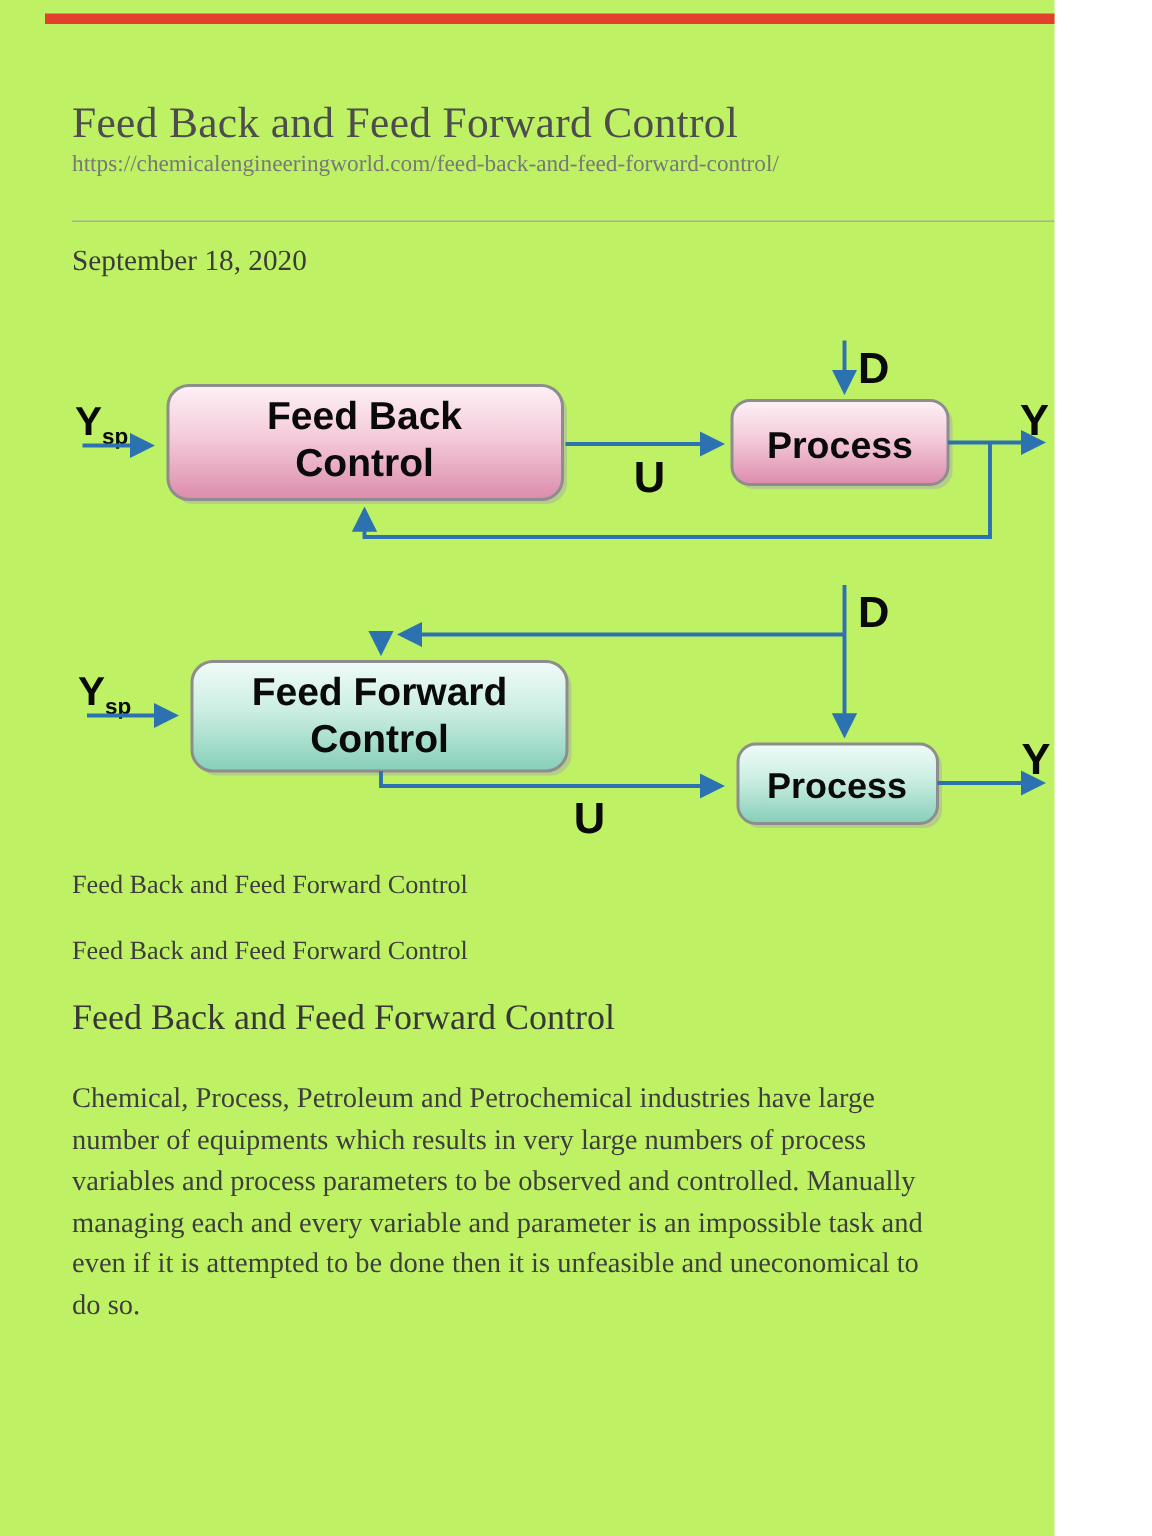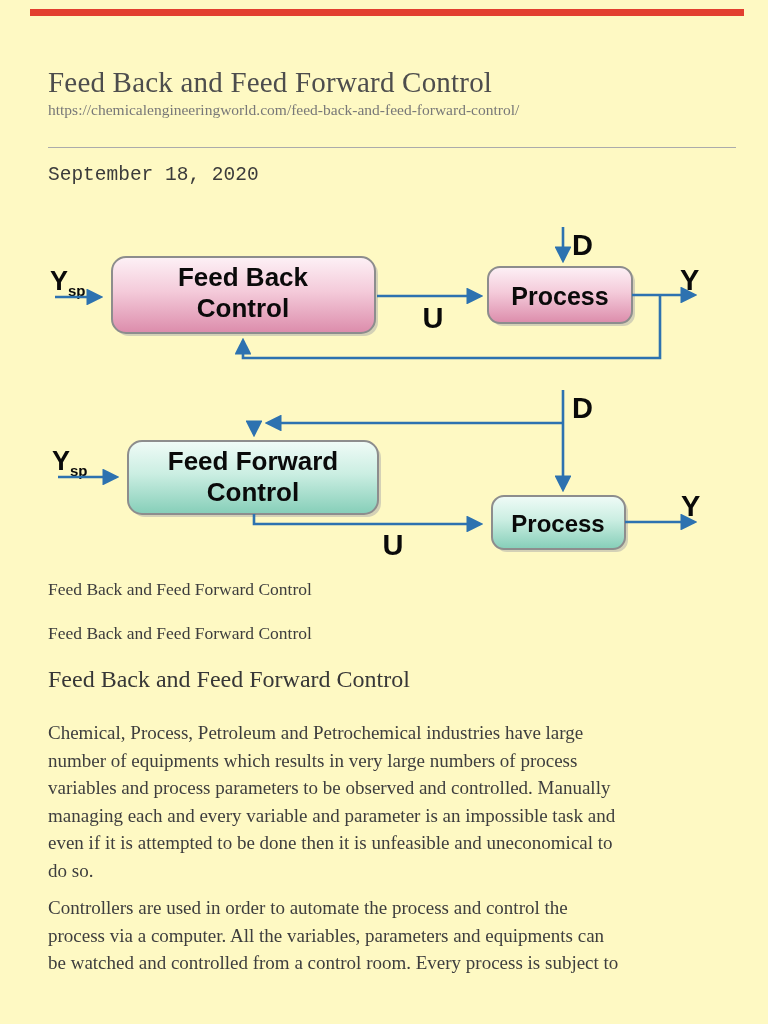--- a/index.html
+++ b/index.html
@@ -1,23 +1,23 @@
 <!DOCTYPE html>
 <html><head>
 <meta charset="utf-8">
 <style>
   html,body{margin:0;padding:0;background:#ffffff;}
-  #page{position:relative;width:768px;height:1024px;background:#fef9c3;overflow:hidden;
+  #page{position:relative;width:703px;height:1024px;background:#bef264;overflow:hidden;
         font-family:"Liberation Serif", serif;}
   .abs{position:absolute;}
   #accent-bar{left:30px;top:9px;width:714px;height:7px;background:#e23f2f;}
   #page-title{left:48px;top:66px;font-size:29px;color:#4d4d4d;letter-spacing:.2px;white-space:nowrap;}
   #page-url{left:48px;top:101px;font-size:15.5px;color:#787878;white-space:nowrap;}
   #divider{left:48px;top:147px;width:688px;height:1px;background:#ababab;}
-  #page-date{left:48px;top:164px;font-size:19.5px;color:#3b3b3b;font-family:Liberation Mono, monospace;}
+  #page-date{left:48px;top:164px;font-size:19.5px;color:#3b3b3b;}
   .caption{left:48px;font-size:17.5px;color:#3d3d3d;white-space:nowrap;}
   #caption-1{top:579px;}
   #caption-2{top:623px;}
   #article-heading{left:48px;top:666px;font-size:24px;color:#373737;white-space:nowrap;}
   .para{left:48px;width:700px;font-size:19px;line-height:27.5px;color:#3e3e3e;white-space:pre-line;}
   #para-1{top:719px;}
   #para-2{top:894px;}
   svg{position:absolute;left:0;}
   #diagram-feedback{top:218px;}
   #diagram-feedforward{top:386px;}
@@ -114,17 +114,14 @@
   <div id="caption-2" class="abs caption">Feed Back and Feed Forward Control</div>
 
   <div id="article-heading" class="abs">Feed Back and Feed Forward Control</div>
 
   <div id="para-1" class="abs para">Chemical, Process, Petroleum and Petrochemical industries have large
 number of equipments which results in very large numbers of process
 variables and process parameters to be observed and controlled. Manually
 managing each and every variable and parameter is an impossible task and
 even if it is attempted to be done then it is unfeasible and uneconomical to
 do so.</div>
-  <div id="para-2" class="abs para">Controllers are used in order to automate the process and control the
-process via a computer. All the variables, parameters and equipments can
-be watched and controlled from a control room. Every process is subject to</div>
 
 </div>
 
 </body></html>

